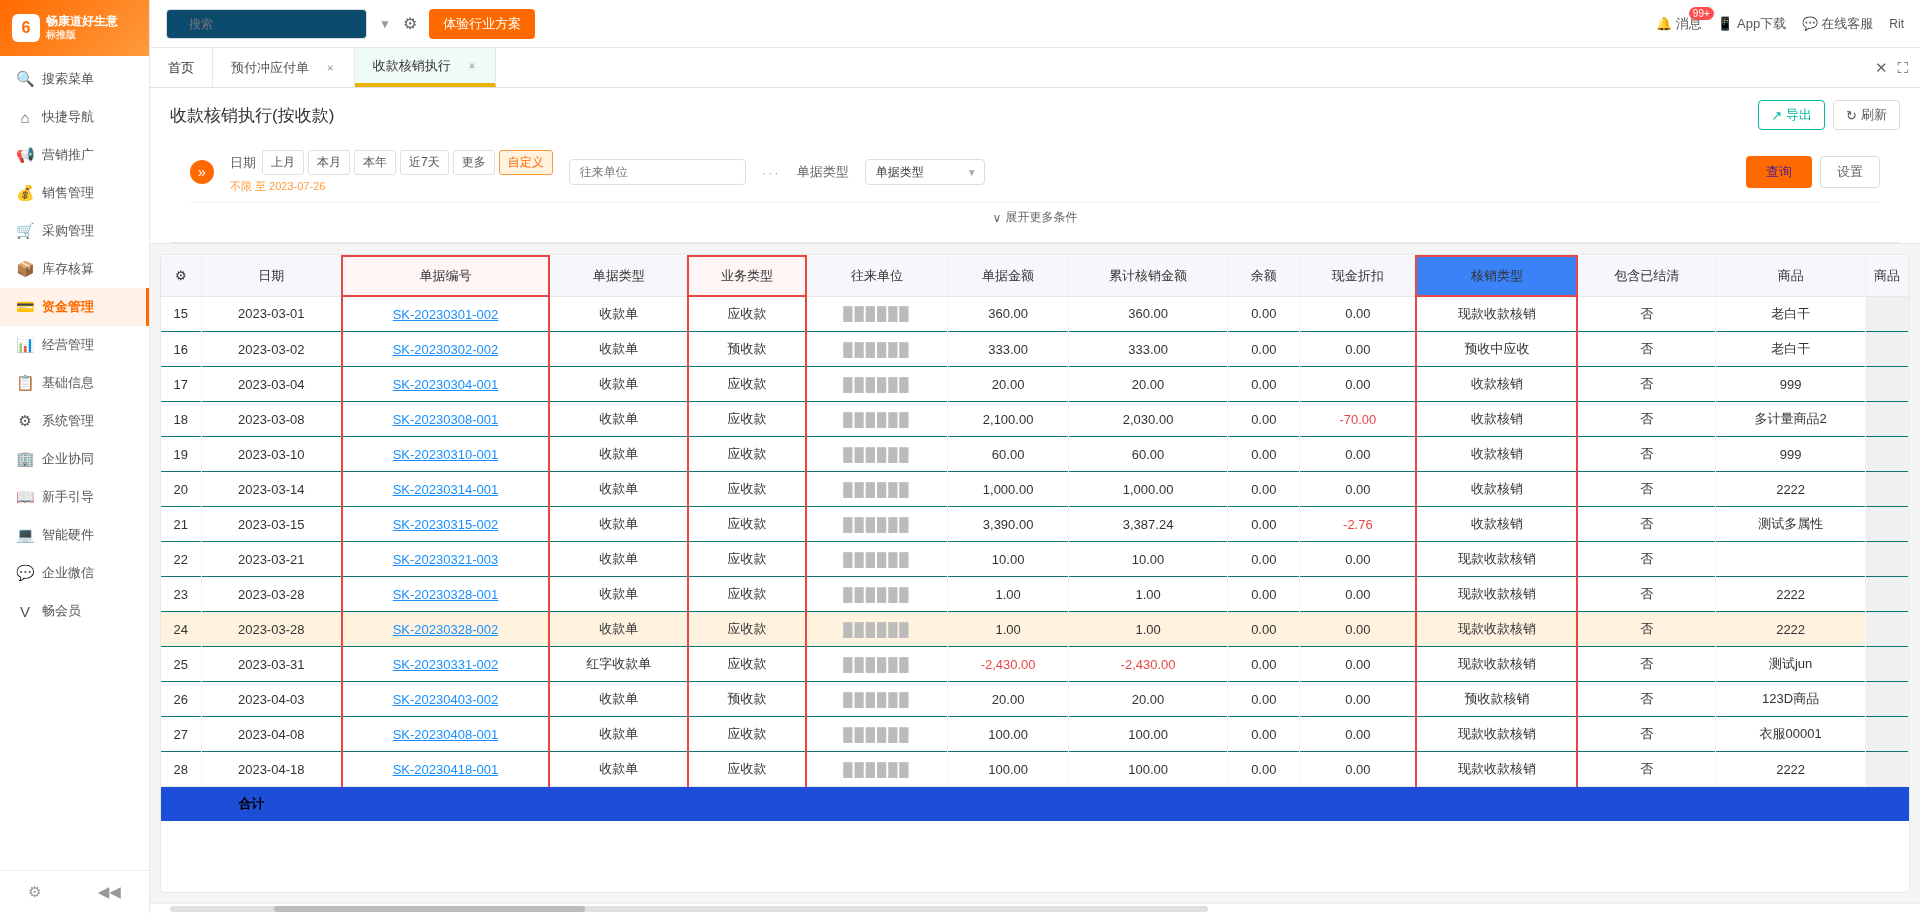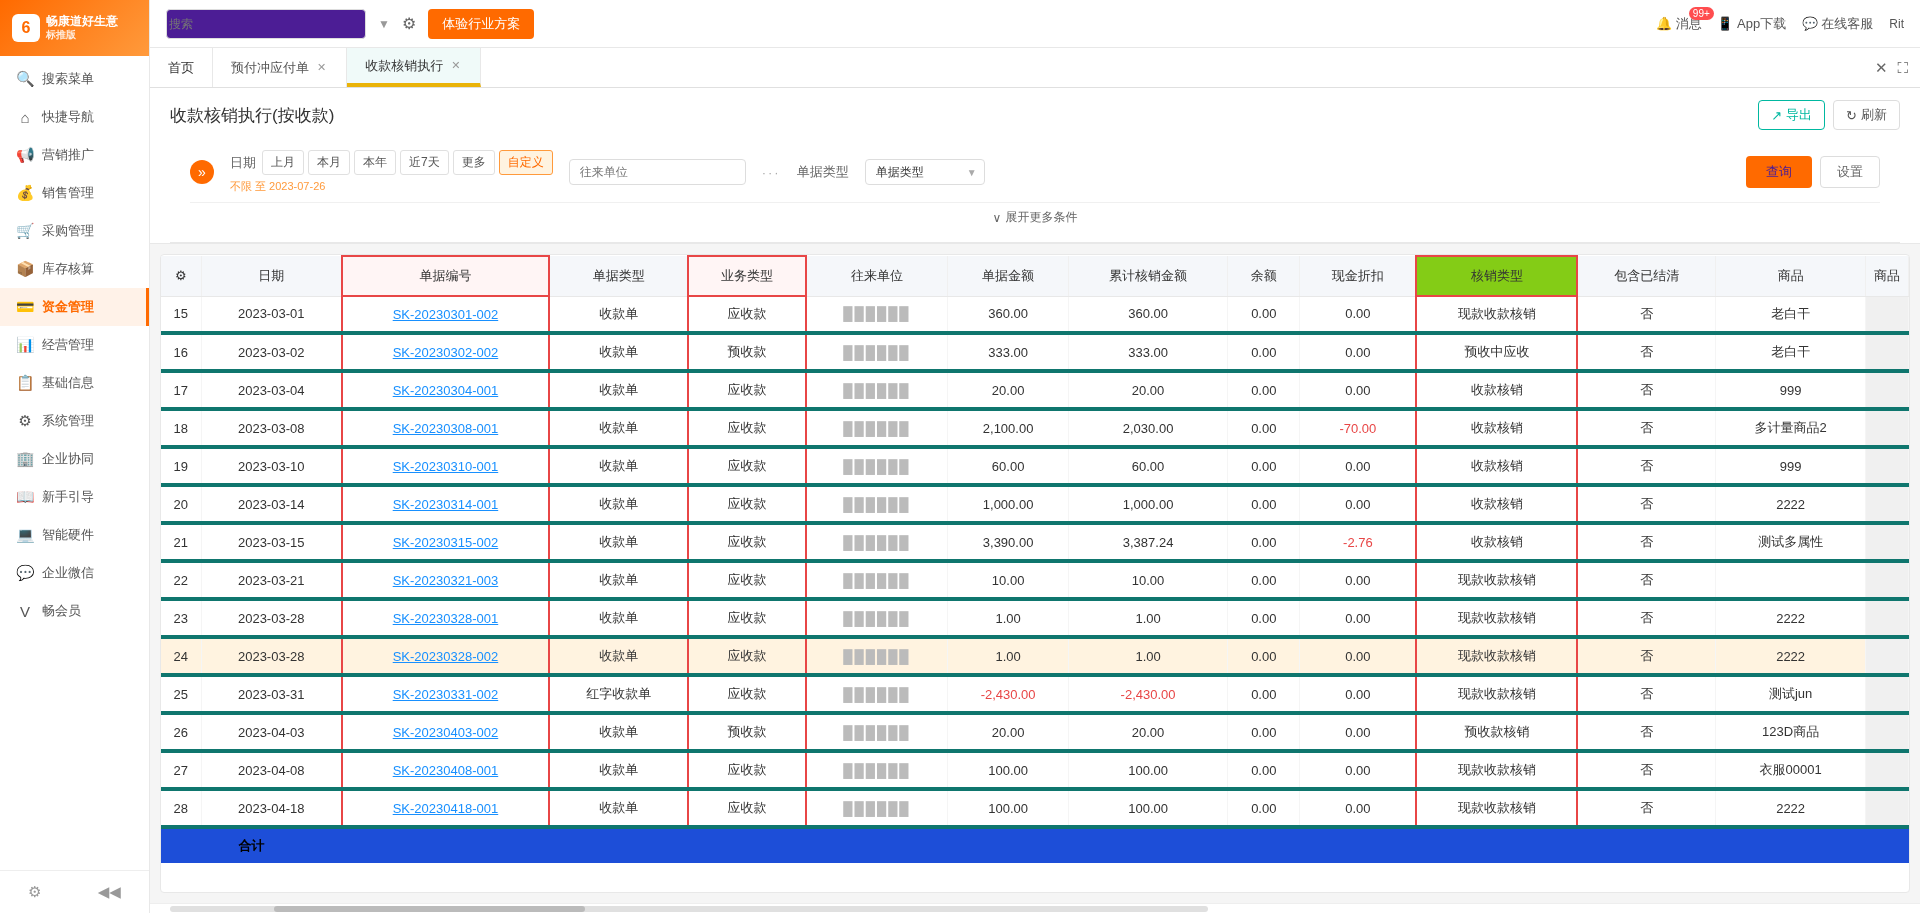--- a/index.html
+++ b/index.html
@@ -67,22 +67,22 @@
       display: flex;
       align-items: center;
       padding: 0 16px;
       gap: 12px;
     }
     .topbar-search {
       flex: 0 0 200px;
       height: 30px;
       border: 1px solid #ddd;
       border-radius: 4px;
-      padding: 0 2px;
-      background: #4c1d95;
+      padding: 0 22px;
+      background: #0c4a6e;
       color: #999;
       font-size: 12px;
     }
     .topbar-dropdown-btn {
       cursor: pointer; color: #999; font-size: 12px;
     }
     .topbar-gear { cursor: pointer; color: #666; font-size: 16px; }
     .topbar-orange-btn {
       background: #ff6a00;
       color: #fff;
@@ -105,27 +105,28 @@
     
     .tabbar {
       height: 40px;
       background: #fff;
       border-bottom: 1px solid #e0e0e0;
       display: flex;
       align-items: stretch;
       padding-left: 0;
     }
     .tab-item {
-      display: flex; align-items: center; gap: 6px;
+      display: flex; align-items: center; gap: 16px;
       padding: 0 18px;
       cursor: pointer;
       font-size: 13px;
       color: #555;
       border-right: 1px solid #e8e8e8;
       position: relative;
+      font-family: Liberation Mono, monospace;
     }
     .tab-item.active {
       color: #333;
       background: #f0faf9;
       border-bottom: 4px solid #eab308;
     }
     .tab-home {
       padding: 0 18px;
       font-size: 13px;
       color: #333;
@@ -260,21 +261,21 @@
     thead th {
       padding: 10px 8px;
       text-align: center;
       border-bottom: 1px solid #e8e8e8;
       border-right: 1px solid #f0f0f0;
       color: #333;
       font-weight: 500;
       white-space: nowrap;
     }
     tbody tr {
-      border-bottom: 4px solid #0f766e;
+      border-bottom: 1px solid #0f766e;
       margin-top: 17px;
     }
     tbody tr.selected { background: #fff3e0; }
     tbody td {
       padding: 8px 8px;
       text-align: center;
       border-right: 1px solid #f5f5f5;
       white-space: nowrap;
       color: #333;
     }
@@ -491,21 +492,21 @@
             <th class="col-num">⚙</th>
             <th>日期</th>
             <th style="border:2px solid #e84646;background:#fff5f5;">单据编号</th>
             <th>单据类型</th>
             <th style="border:2px solid #e84646;background:#fff5f5;">业务类型</th>
             <th>往来单位</th>
             <th>单据金额</th>
             <th>累计核销金额</th>
             <th>余额</th>
             <th>现金折扣</th>
-            <th style="border:2px solid #e84646;background:#84cc16;">核销类型</th>
+            <th style="border:2px solid #e84646;background:#3b82f6;">核销类型</th>
             <th>包含已结清</th>
             <th>商品</th>
             <th>商品</th>
           </tr>
         </thead>
         <tbody id="table-body">
         <tr>
       <td>15</td>
       <td>2023-03-01</td>
       <td class="link-cell col-border-left col-border-right" style="border-left:2px solid #e84646;border-right:2px solid #e84646;">SK-20230301-002</td>

